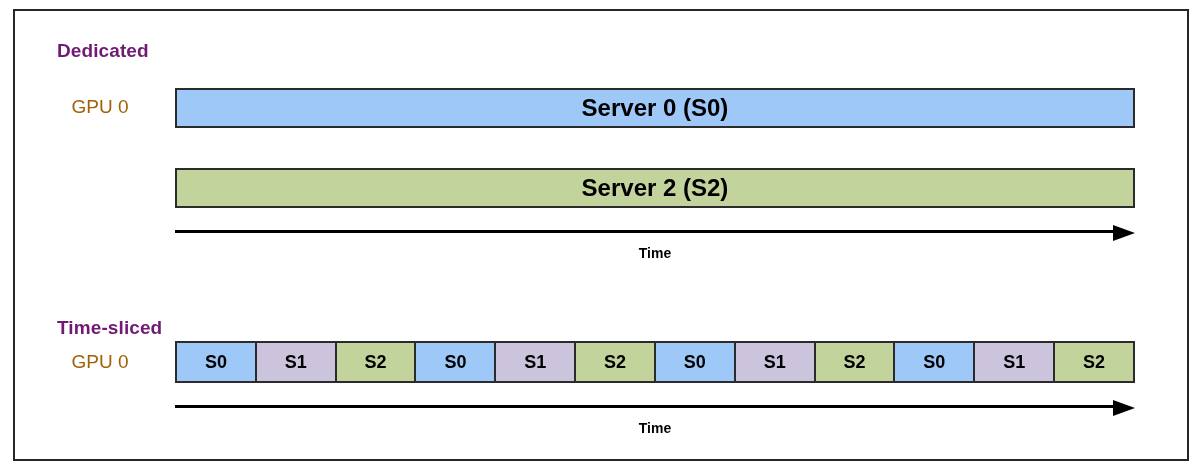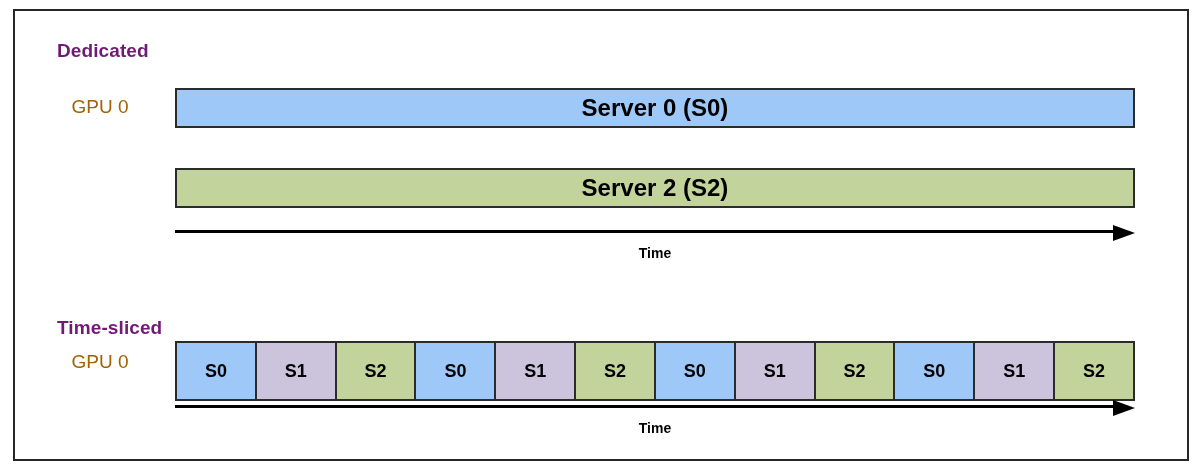--- a/index.html
+++ b/index.html
@@ -62,21 +62,21 @@
     font-weight: bold;
     color: #000000;
     white-space: nowrap;
   }
 
   .sliced-bar {
     position: absolute;
     left: 175px;
     top: 341px;
     width: 960px;
-    height: 60px;
+    height: 42px;
     display: flex;
     box-sizing: border-box;
   }
   .slice {
     flex: 1 1 0;
     border: 2px solid #2b2b2b;
     box-sizing: border-box;
     margin-left: -2px;
     display: flex;
     align-items: center;

